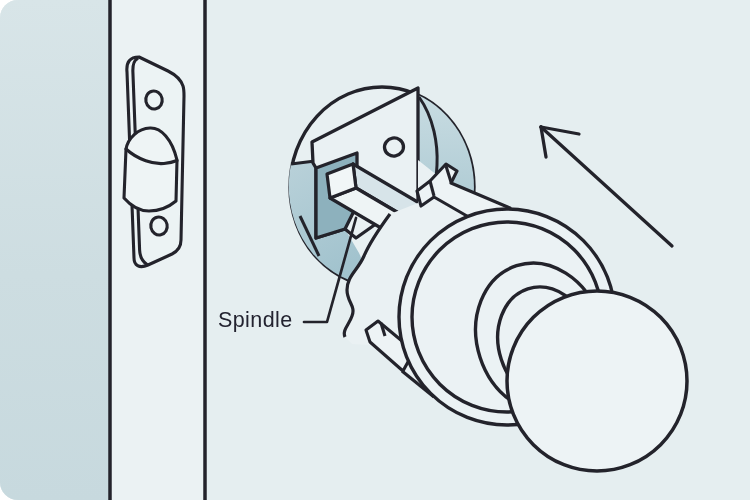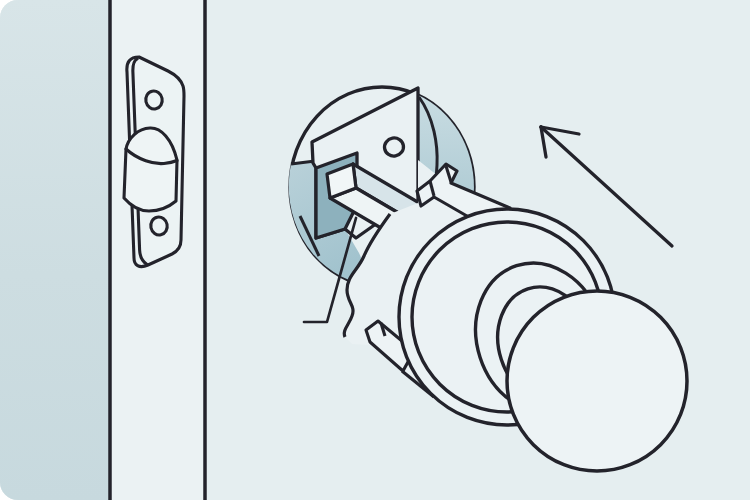--- a/index.html
+++ b/index.html
@@ -126,14 +126,15 @@
 
       <g stroke="#23232b" stroke-width="3.3" fill="none" stroke-linecap="round">
         <line x1="672" y1="246" x2="541" y2="127"></line>
         <line x1="541" y1="127" x2="579" y2="134"></line>
         <line x1="541" y1="127" x2="546" y2="157"></line>
       </g>
 
       <path d="M 304,322 L 327,322 L 356,218" fill="none" stroke="#23232b" stroke-width="2.7" stroke-linejoin="round" stroke-linecap="round"></path>
     </svg>
 
+    <div class="part-label">Spindle</div>
   </div>
 </div>
 
 </body></html>

